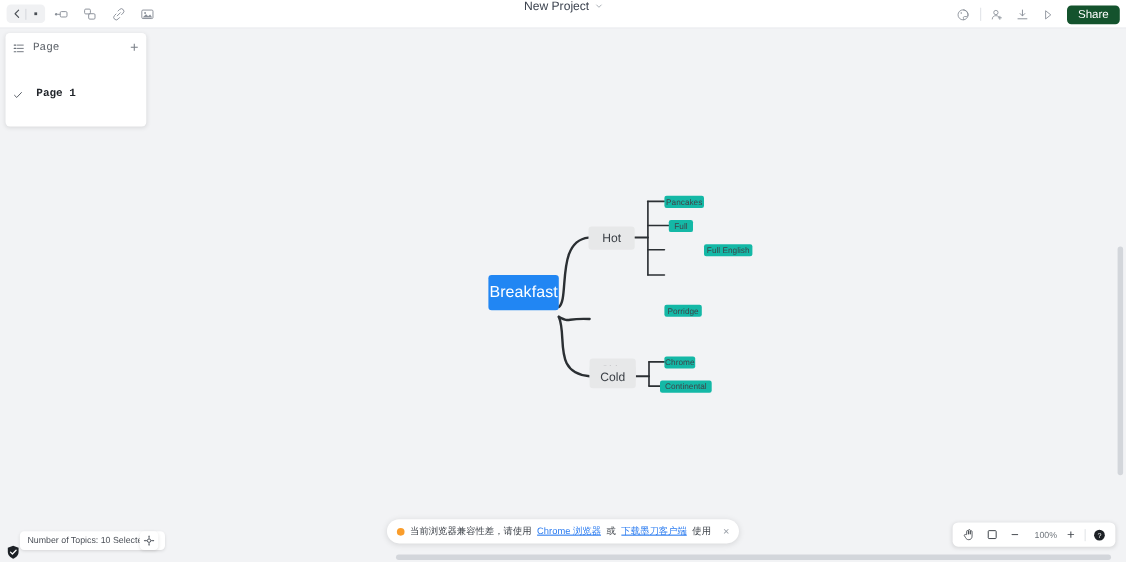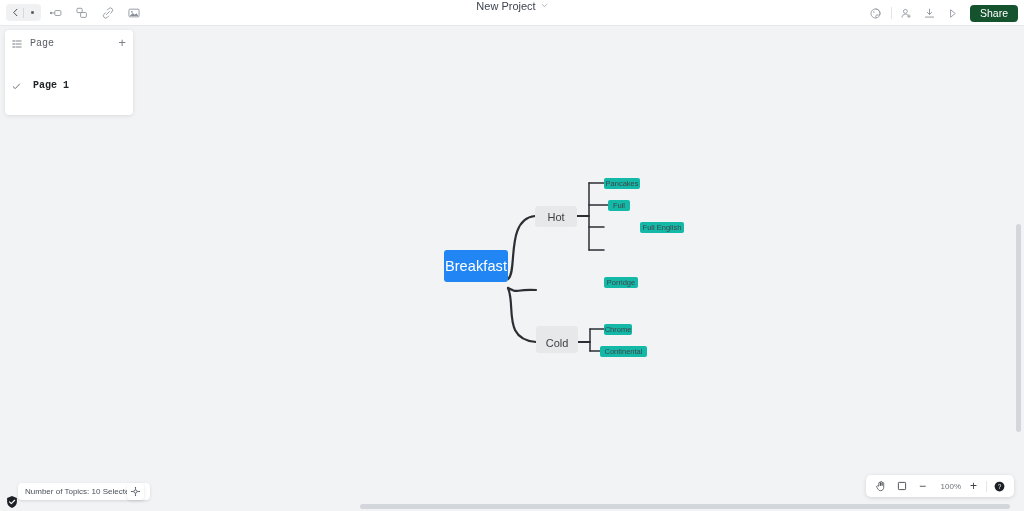--- a/index.html
+++ b/index.html
@@ -335,20 +335,29 @@
   </div>
   <div class="status-pill">Number of Topics: 10 Selected:  0</div>
   <div class="locate-btn">
     <svg width="11" height="11" viewBox="0 0 14 14">
       <circle cx="7" cy="7" r="2" fill="none" stroke="currentColor" stroke-width="1.1"></circle>
       <path d="M7 .8 8 2.6h-2zM7 13.2 6 11.4h2zM.8 7l1.8-1v2zM13.2 7l-1.8 1V6z" fill="currentColor"></path>
       <path d="M7 2.6v1.6M7 9.8v1.6M2.6 7h1.6M9.8 7h1.6" stroke="currentColor" stroke-width="1" stroke-linecap="round"></path>
     </svg>
   </div>
 
+  <div class="toast">
+    <span class="toast-dot"></span>
+    <span>当前浏览器兼容性差，请使用</span>
+    <span class="toast-link">Chrome 浏览器</span>
+    <span>或</span>
+    <span class="toast-link">下载墨刀客户端</span>
+    <span>使用</span>
+    <span class="toast-close">×</span>
+  </div>
 
   <div class="zoombar">
     <div class="zb-btn">
       <svg width="12" height="12" viewBox="0 0 16 16">
         <path d="M5 8V4.2a1.1 1.1 0 0 1 2.2 0V7.6V3a1.1 1.1 0 0 1 2.2 0v4.6V4.4a1.1 1.1 0 0 1 2.2 0v5.4c0 2.5-1.5 4.4-3.9 4.4-2.2 0-3.1-1-3.9-2.4L2.4 9.6a1.1 1.1 0 0 1 1.7-1.4z" fill="none" stroke="currentColor" stroke-width="1" stroke-linejoin="round"></path>
       </svg>
     </div>
     <div class="zb-btn">
       <svg width="12" height="12" viewBox="0 0 16 16">
         <rect x="3.2" y="3.2" width="9.6" height="9.6" rx="1" fill="none" stroke="currentColor" stroke-width="1.2"></rect>

